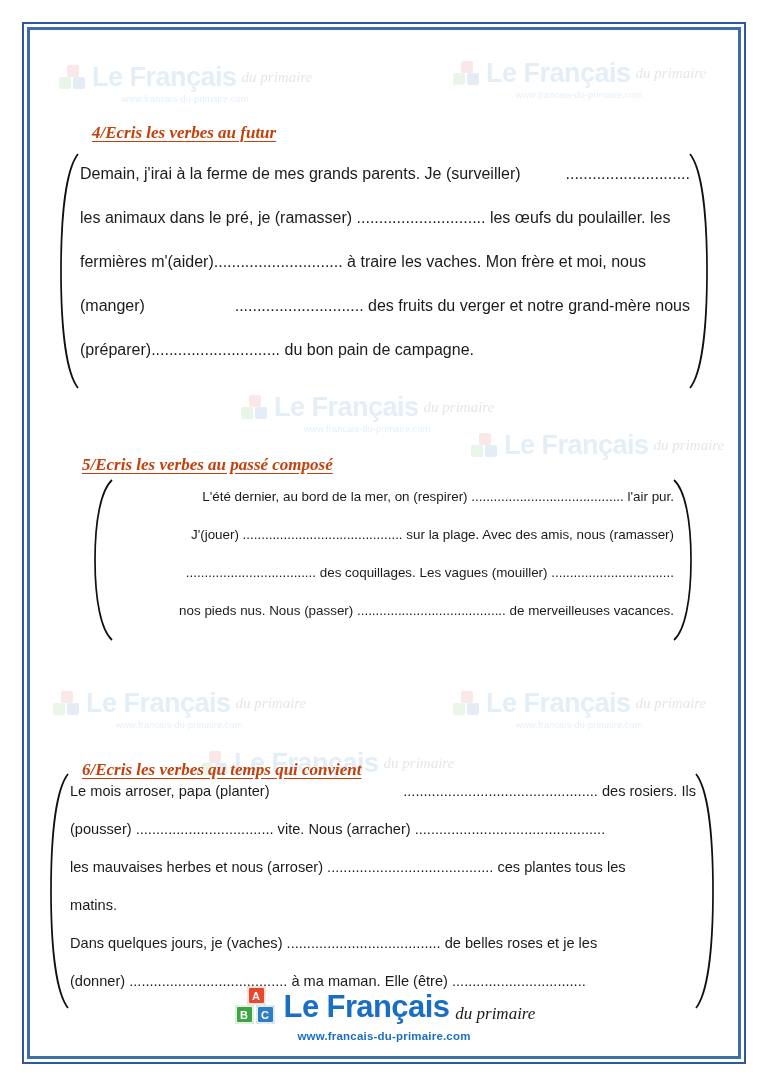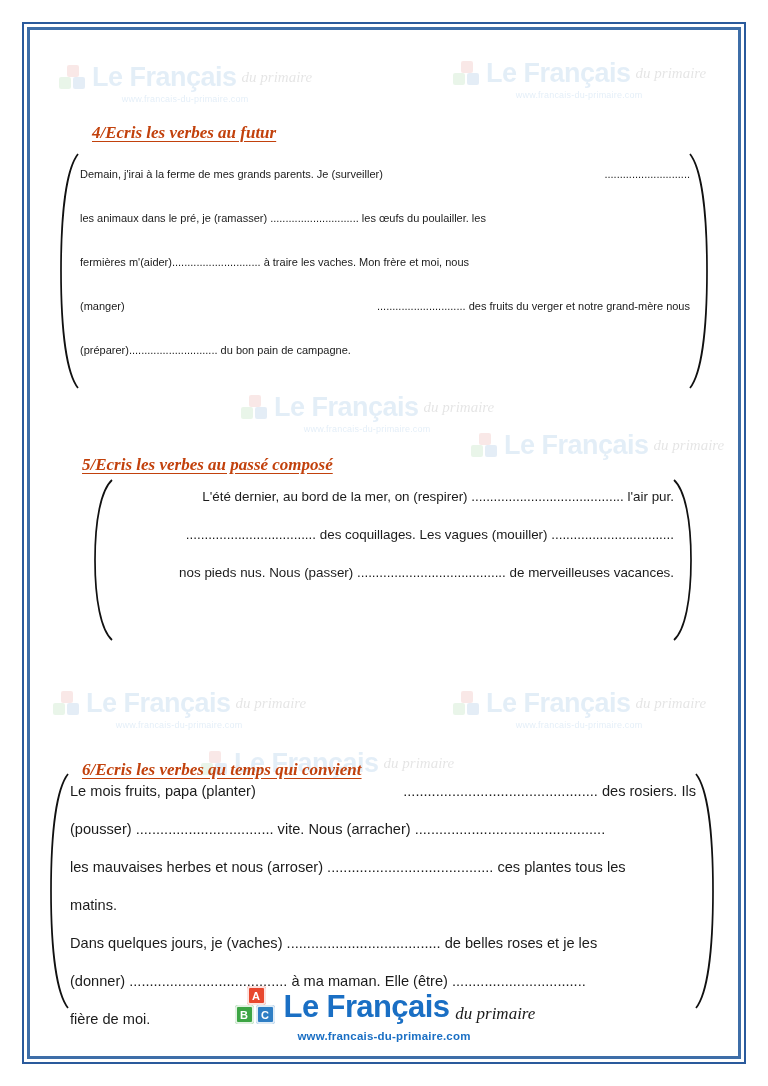--- a/index.html
+++ b/index.html
@@ -128,21 +128,21 @@
     bottom: 0;
   }
   .exline {
     color: #1b1b1b;
     font-family: "Liberation Sans", sans-serif;
     white-space: nowrap;
   }
 
   
   #ex4 .exline {
-    font-size: 11px;
+    font-size: 16px;
     line-height: 44px;
     height: 44px;
     gap: 23px;
   }
   #ex4 .just { display: flex; justify-content: space-between; }
 
   
   #ex5 .exline {
     font-size: 13.4px;
     line-height: 38px;
@@ -356,49 +356,49 @@
         <path d="M20 2 C 9 12, 3 42, 3 82 C 3 122, 9 152, 20 162" fill="none" stroke="#111" stroke-width="1.7"></path>
       </svg>
     </div>
     <div class="bracket right">
       <svg viewBox="0 0 22 164" preserveAspectRatio="none">
         <path d="M2 2 C 13 12, 19 42, 19 82 C 19 122, 13 152, 2 162" fill="none" stroke="#111" stroke-width="1.7"></path>
       </svg>
     </div>
     <div class="lines">
       <div class="exline">L'été dernier, au bord de la mer, on (respirer) ......................................... l'air pur.</div>
+      <div class="exline">J'(jouer) ........................................... sur la plage. Avec des amis, nous (ramasser)</div>
       <div class="exline">................................... des coquillages. Les vagues (mouiller) .................................</div>
       <div class="exline">nos pieds nus. Nous (passer) ........................................ de merveilleuses vacances.</div>
     </div>
   </div>
 
   <div class="heading" style="left:82px; top:730px;">6/Ecris les verbes qu temps qui convient</div>
 
   <div class="exbox" id="ex6" style="left:48px; top:772px; width:668px; height:238px;">
     <div class="bracket left">
       <svg viewBox="0 0 22 238" preserveAspectRatio="none">
         <path d="M20 2 C 9 16, 3 58, 3 119 C 3 180, 9 222, 20 236" fill="none" stroke="#111" stroke-width="1.7"></path>
       </svg>
     </div>
     <div class="bracket right">
       <svg viewBox="0 0 22 238" preserveAspectRatio="none">
         <path d="M2 2 C 13 16, 19 58, 19 119 C 19 180, 13 222, 2 236" fill="none" stroke="#111" stroke-width="1.7"></path>
       </svg>
     </div>
     <div class="lines">
       <div class="exline just">
-        <span>Le mois fruits, papa (planter)</span>
+        <span>Le mois arroser, papa (planter)</span>
         <span>................................................ des rosiers. Ils</span>
       </div>
       <div class="exline">(pousser) .................................. vite. Nous (arracher) ...............................................</div>
       <div class="exline">les mauvaises herbes et nous (arroser) ......................................... ces plantes tous les</div>
       <div class="exline">matins.</div>
       <div class="exline">Dans quelques jours, je (vaches) ...................................... de belles roses et je les</div>
       <div class="exline">(donner) ....................................... à ma maman. Elle (être) .................................</div>
-      <div class="exline">fière de moi.</div>
     </div>
   </div>
 
   <div class="footer-logo">
     <div class="logo-row">
       <div class="logo-blocks">
         <span class="blk a">A</span>
         <span class="blk b">B</span>
         <span class="blk c">C</span>
       </div>

